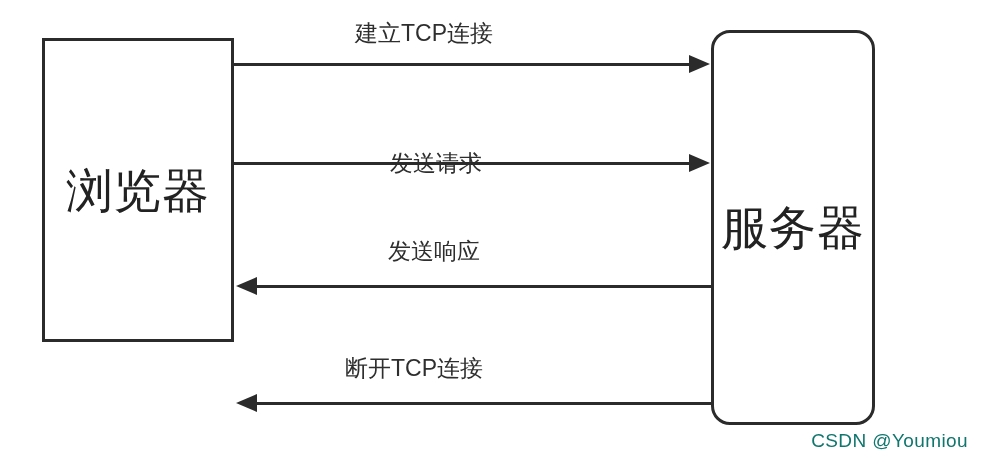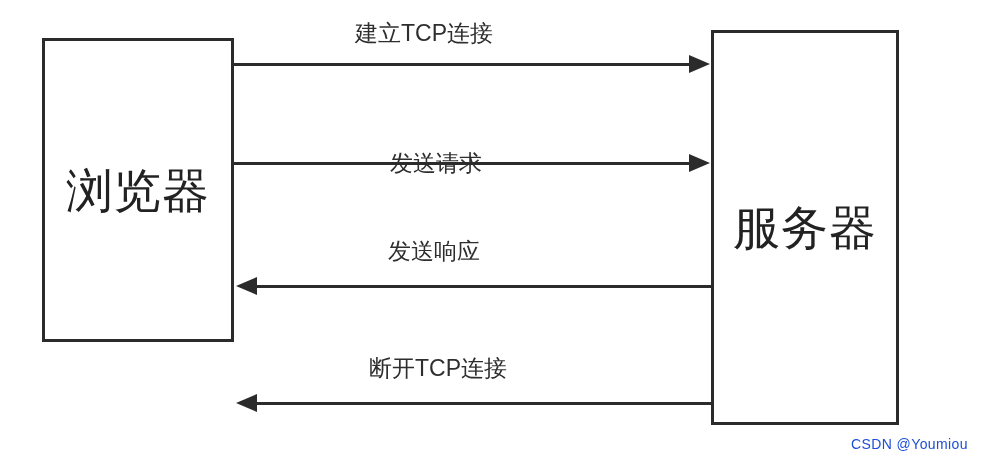--- a/index.html
+++ b/index.html
@@ -29,22 +29,23 @@
   #browser-box {
     left: 42px;
     top: 38px;
     width: 192px;
     height: 304px;
     text-align: center;
   }
   #server-box {
     left: 711px;
     top: 30px;
-    width: 188px;
+    width: 164px;
     height: 395px;
+    border-radius: 19px;
   }
   .node-label {
     font-size: 47px;
     line-height: 1;
     color: #222222;
     letter-spacing: 1px;
     white-space: nowrap;
     font-weight: 400;
   }
   .flow-line {
@@ -72,22 +73,22 @@
     font-size: 23px;
     line-height: 1;
     color: #2e2e2e;
     white-space: nowrap;
     letter-spacing: 0px;
   }
   .watermark {
     position: absolute;
     right: 14px;
     bottom: 8px;
-    font-size: 14px;
-    color: #1d4ed8;
+    font-size: 19px;
+    color: #0f766e;
     letter-spacing: 0.4px;
     white-space: nowrap;
   }
 </style>
 </head>
 <body>
 
 <div id="canvas">
 
   <div class="node-box" id="browser-box">
@@ -103,19 +104,19 @@
   <div class="arrow-head right" style="left:689px; top:55px;"></div>
 
   <div class="flow-label" style="left:390px; top:120px;margin-top:32px;">发送请求</div>
   <div class="flow-line" style="left:234px; top:162px; width:455px;"></div>
   <div class="arrow-head right" style="left:689px; top:154px;"></div>
 
   <div class="flow-label" style="left:388px; top:240px;">发送响应</div>
   <div class="flow-line" style="left:257px; top:285px; width:454px;"></div>
   <div class="arrow-head left" style="left:236px; top:277px;"></div>
 
-  <div class="flow-label" style="left:345px; top:357px;margin-left:24px;">断开TCP连接</div>
+  <div class="flow-label" style="left:345px; top:357px;">断开TCP连接</div>
   <div class="flow-line" style="left:257px; top:402px; width:454px;"></div>
   <div class="arrow-head left" style="left:236px; top:394px;"></div>
 
   <div class="watermark">CSDN @Youmiou</div>
 
 </div>
 
 </body></html>

